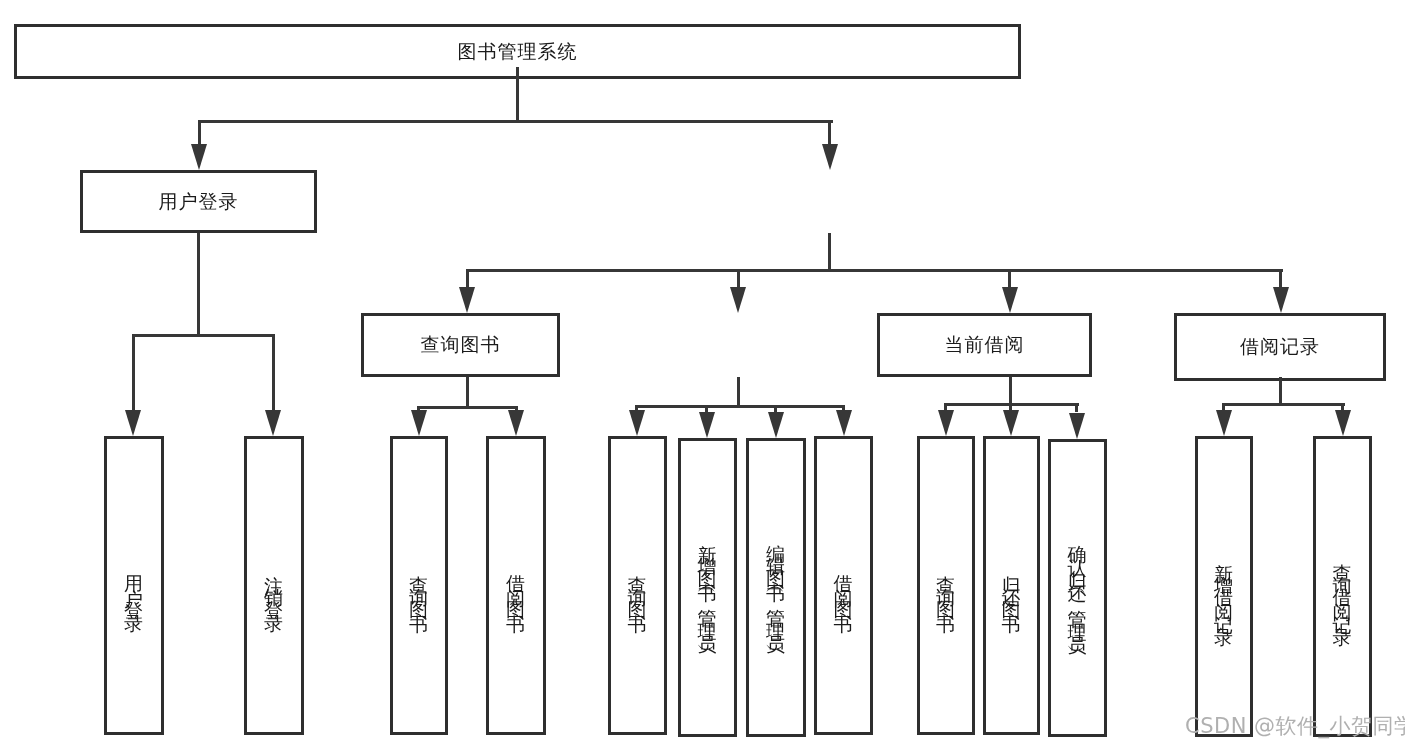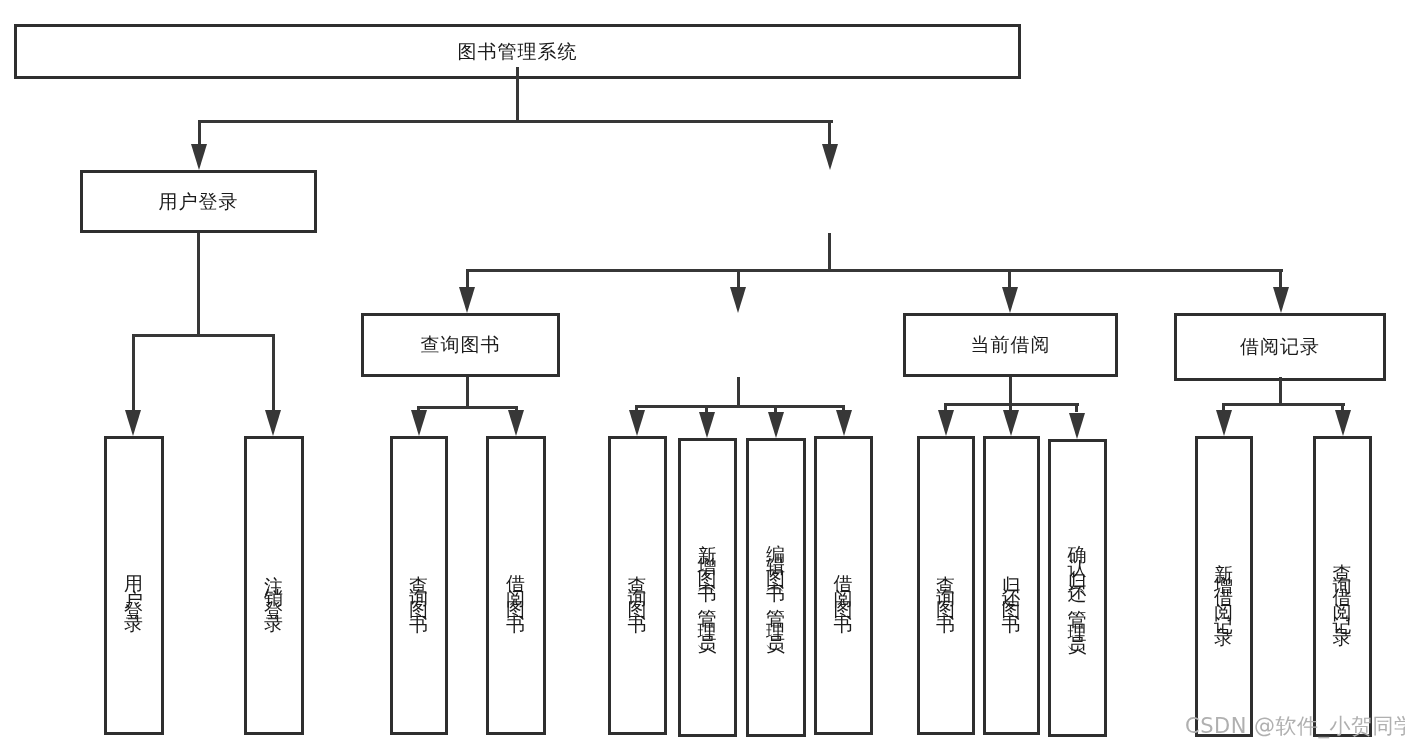--- a/index.html
+++ b/index.html
@@ -78,21 +78,21 @@
   <div class="vline" style="left:466px;top:269px;height:22px"></div>
   <div class="arrow" style="left:459px;top:287px"></div>
   <div class="vline" style="left:737px;top:269px;height:22px"></div>
   <div class="arrow" style="left:730px;top:287px"></div>
   <div class="vline" style="left:1008px;top:269px;height:22px"></div>
   <div class="arrow" style="left:1002px;top:287px"></div>
   <div class="vline" style="left:1279px;top:269px;height:22px"></div>
   <div class="arrow" style="left:1273px;top:287px"></div>
 
   <div class="box" style="left:361px;top:313px;width:199px;height:64px">查询图书</div>
-  <div class="box" style="left:903px;top:313px;width:215px;height:64px">当前借阅</div>
+  <div class="box" style="left:877px;top:313px;width:215px;height:64px">当前借阅</div>
   <div class="box" style="left:1174px;top:313px;width:212px;height:68px">借阅记录</div>
 
   <div class="vline" style="left:466px;top:377px;height:32px"></div>
   <div class="hline" style="left:417px;top:406px;width:101px"></div>
   <div class="vline" style="left:417px;top:406px;height:9px"></div>
   <div class="arrow" style="left:411px;top:410px"></div>
   <div class="vline" style="left:515px;top:406px;height:9px"></div>
   <div class="arrow" style="left:508px;top:410px"></div>
 
   <div class="vline" style="left:737px;top:377px;height:31px"></div>

